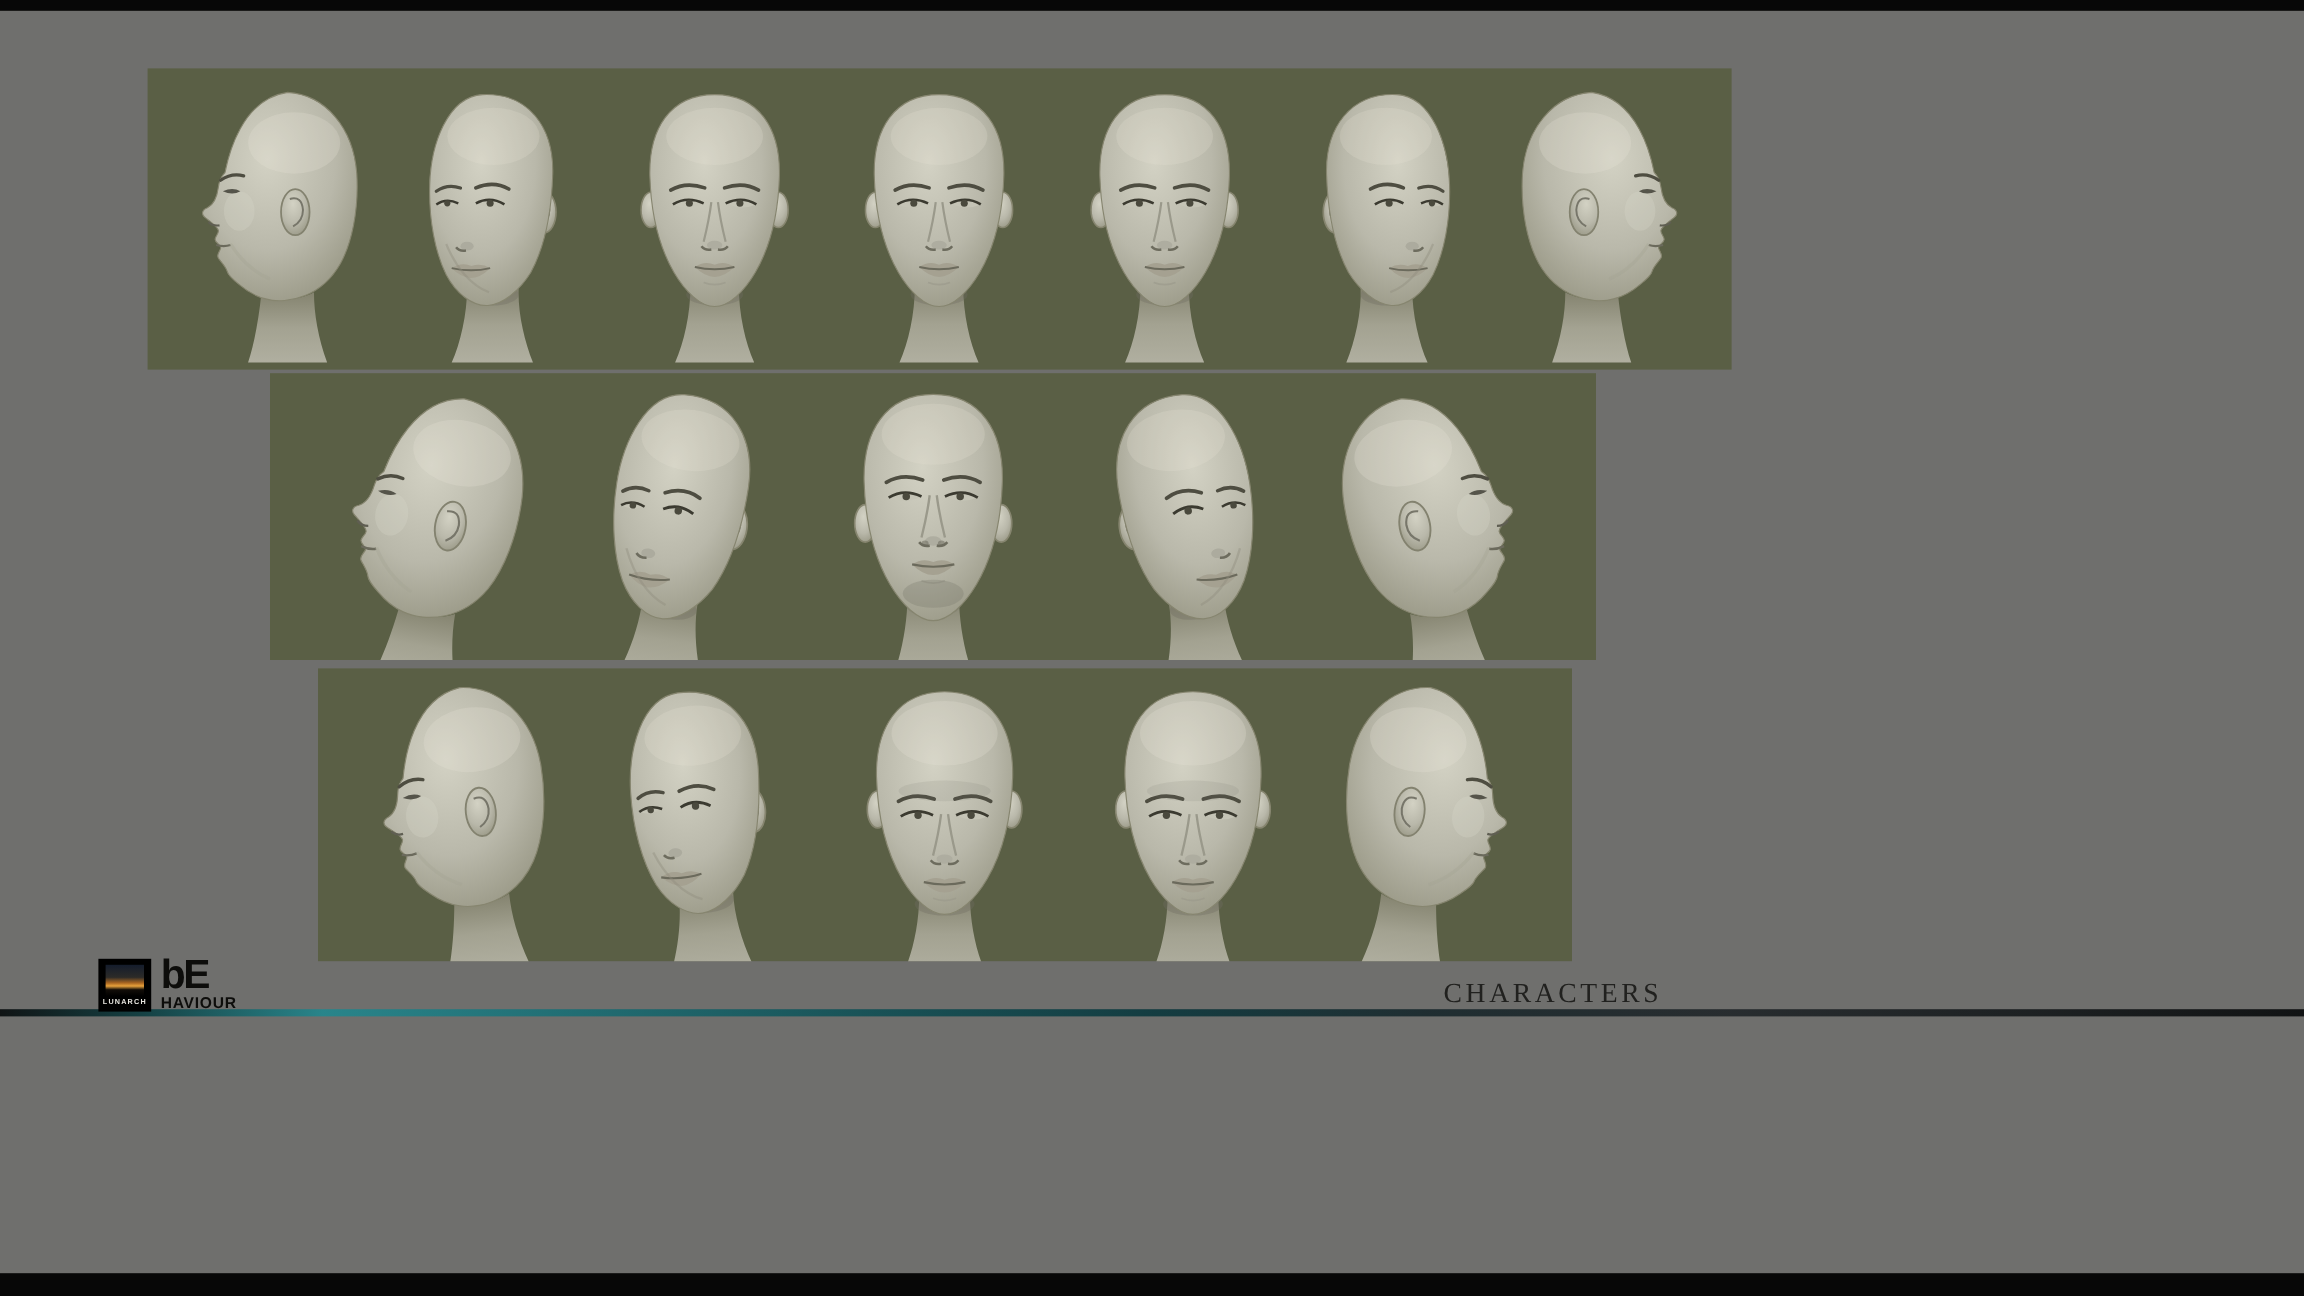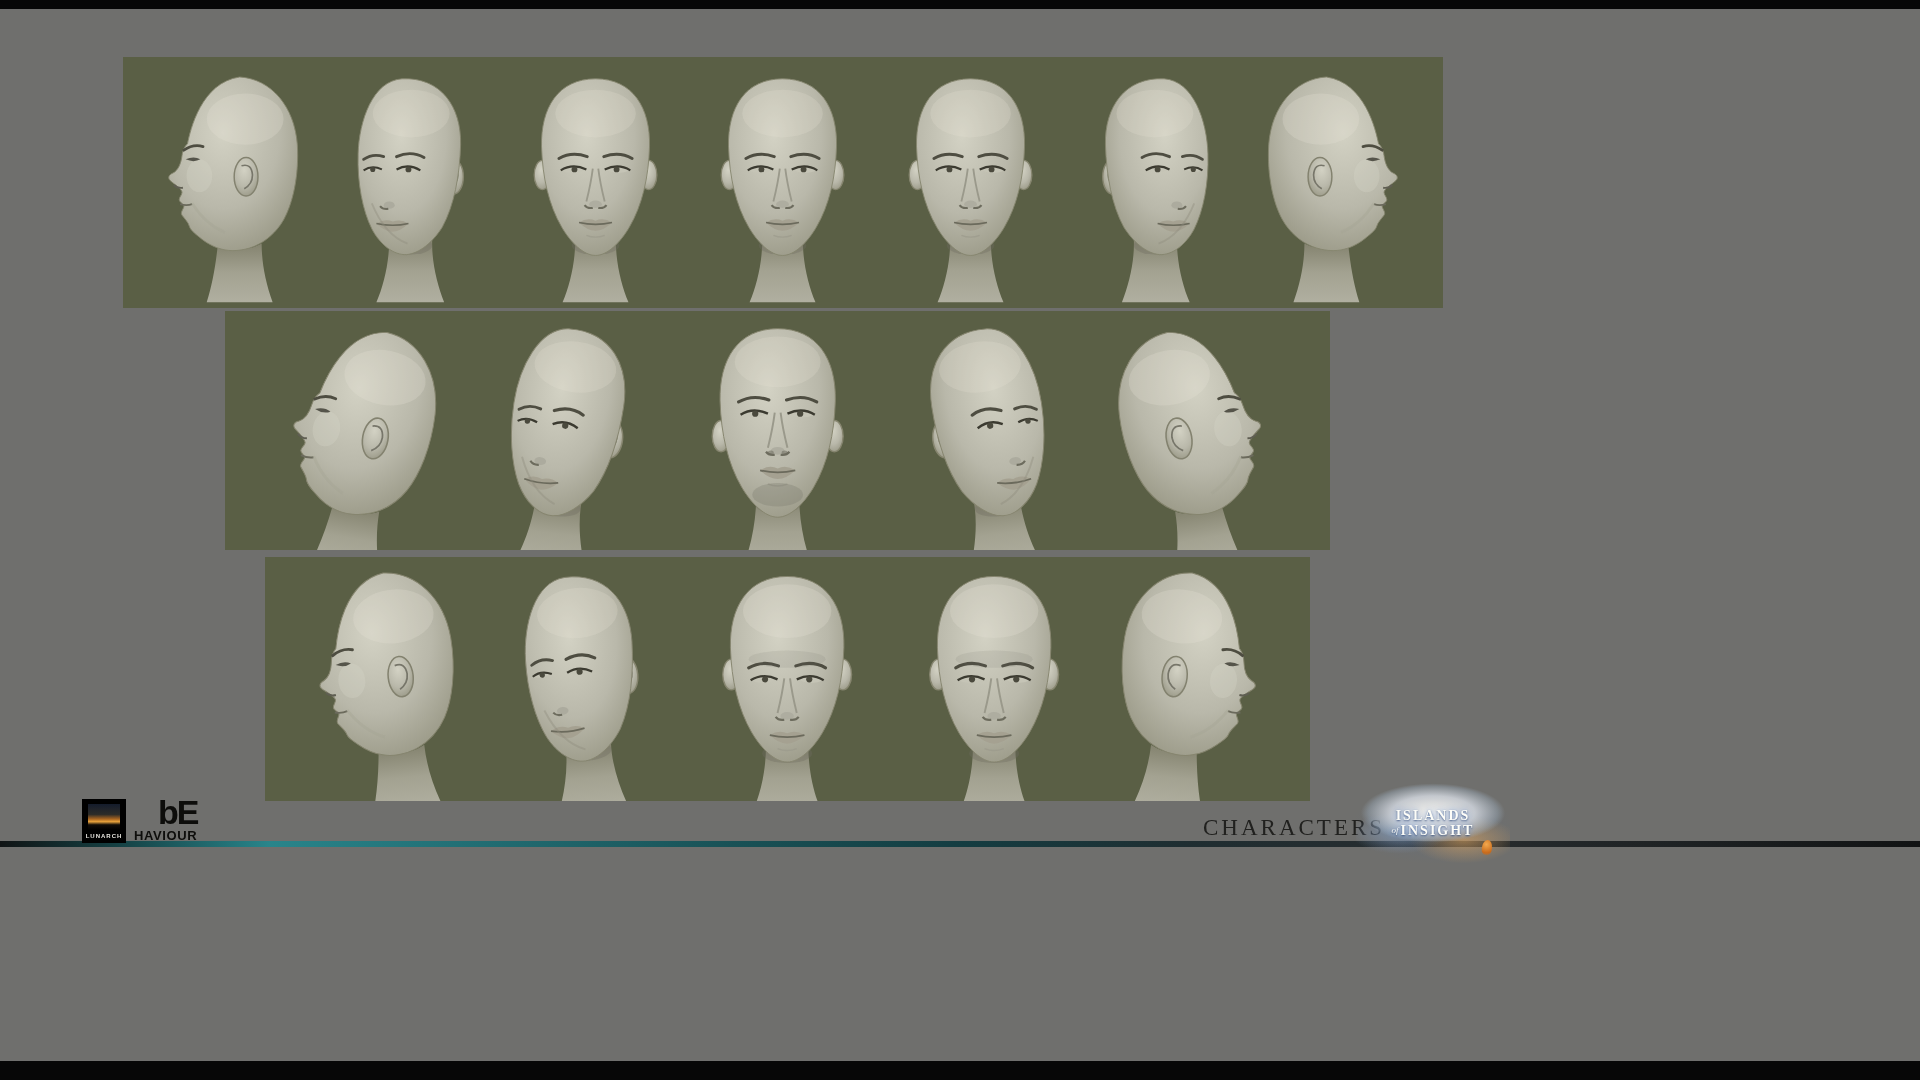--- a/index.html
+++ b/index.html
@@ -34,21 +34,21 @@
     position:absolute;left:82px;top:799px;width:44px;height:44px;background:#000;
     display:flex;flex-direction:column;align-items:center;justify-content:flex-end;
     padding-bottom:3px;box-sizing:border-box;
   }
   .lunarch-art{
     position:absolute;left:6px;top:5px;right:6px;height:26px;
     background:linear-gradient(180deg,#141c2c 0%,#2c2b28 40%,#a96520 58%,#e8a23c 68%,#120d08 80%,#000 100%);
   }
   .lunarch-text{position:relative;font-size:6px;line-height:7px;color:#e8e6e0;letter-spacing:1px;font-weight:700;}
   .behaviour{position:absolute;left:134px;top:797px;color:#0d0d0b;}
-  .behaviour-be{font-size:34px;line-height:30px;font-weight:800;letter-spacing:-2px;margin-left:24px;}
+  .behaviour-be{font-size:34px;line-height:30px;font-weight:800;letter-spacing:-2px;}
   .behaviour-word{font-size:13px;font-weight:700;letter-spacing:.6px;margin-top:1px;}
   .characters-title{
     position:absolute;left:1203px;top:815px;
     font-family:"Liberation Serif",serif;font-size:23px;letter-spacing:3px;color:#21211f;
   }
   .ioi-logo{position:absolute;left:1356px;top:781px;width:154px;height:84px;}
   .ioi-clouds{
     position:absolute;inset:0;
     background:
       radial-gradient(ellipse 60% 45% at 50% 38%, rgba(255,252,245,.95), rgba(225,230,238,.75) 45%, rgba(170,190,210,.32) 70%, transparent 78%),
@@ -287,24 +287,14 @@
     <div class="lunarch-text">LUNARCH</div>
   </div>
 
   <div class="behaviour">
     <div class="behaviour-be">bE</div>
     <div class="behaviour-word">HAVIOUR</div>
   </div>
 
   <div class="characters-title">CHARACTERS</div>
 
-  <div class="ioi-logo">
-    <div class="ioi-clouds"></div>
-    <div class="ioi-figure"></div>
-    <div class="ioi-text">
-      <div class="ioi-line1">ISLANDS</div>
-      <div class="ioi-line2">
-        <span class="ioi-of">of</span><span>INSIGHT</span>
-      </div>
-    </div>
-  </div>
 
 </div>
 
 </body></html>

